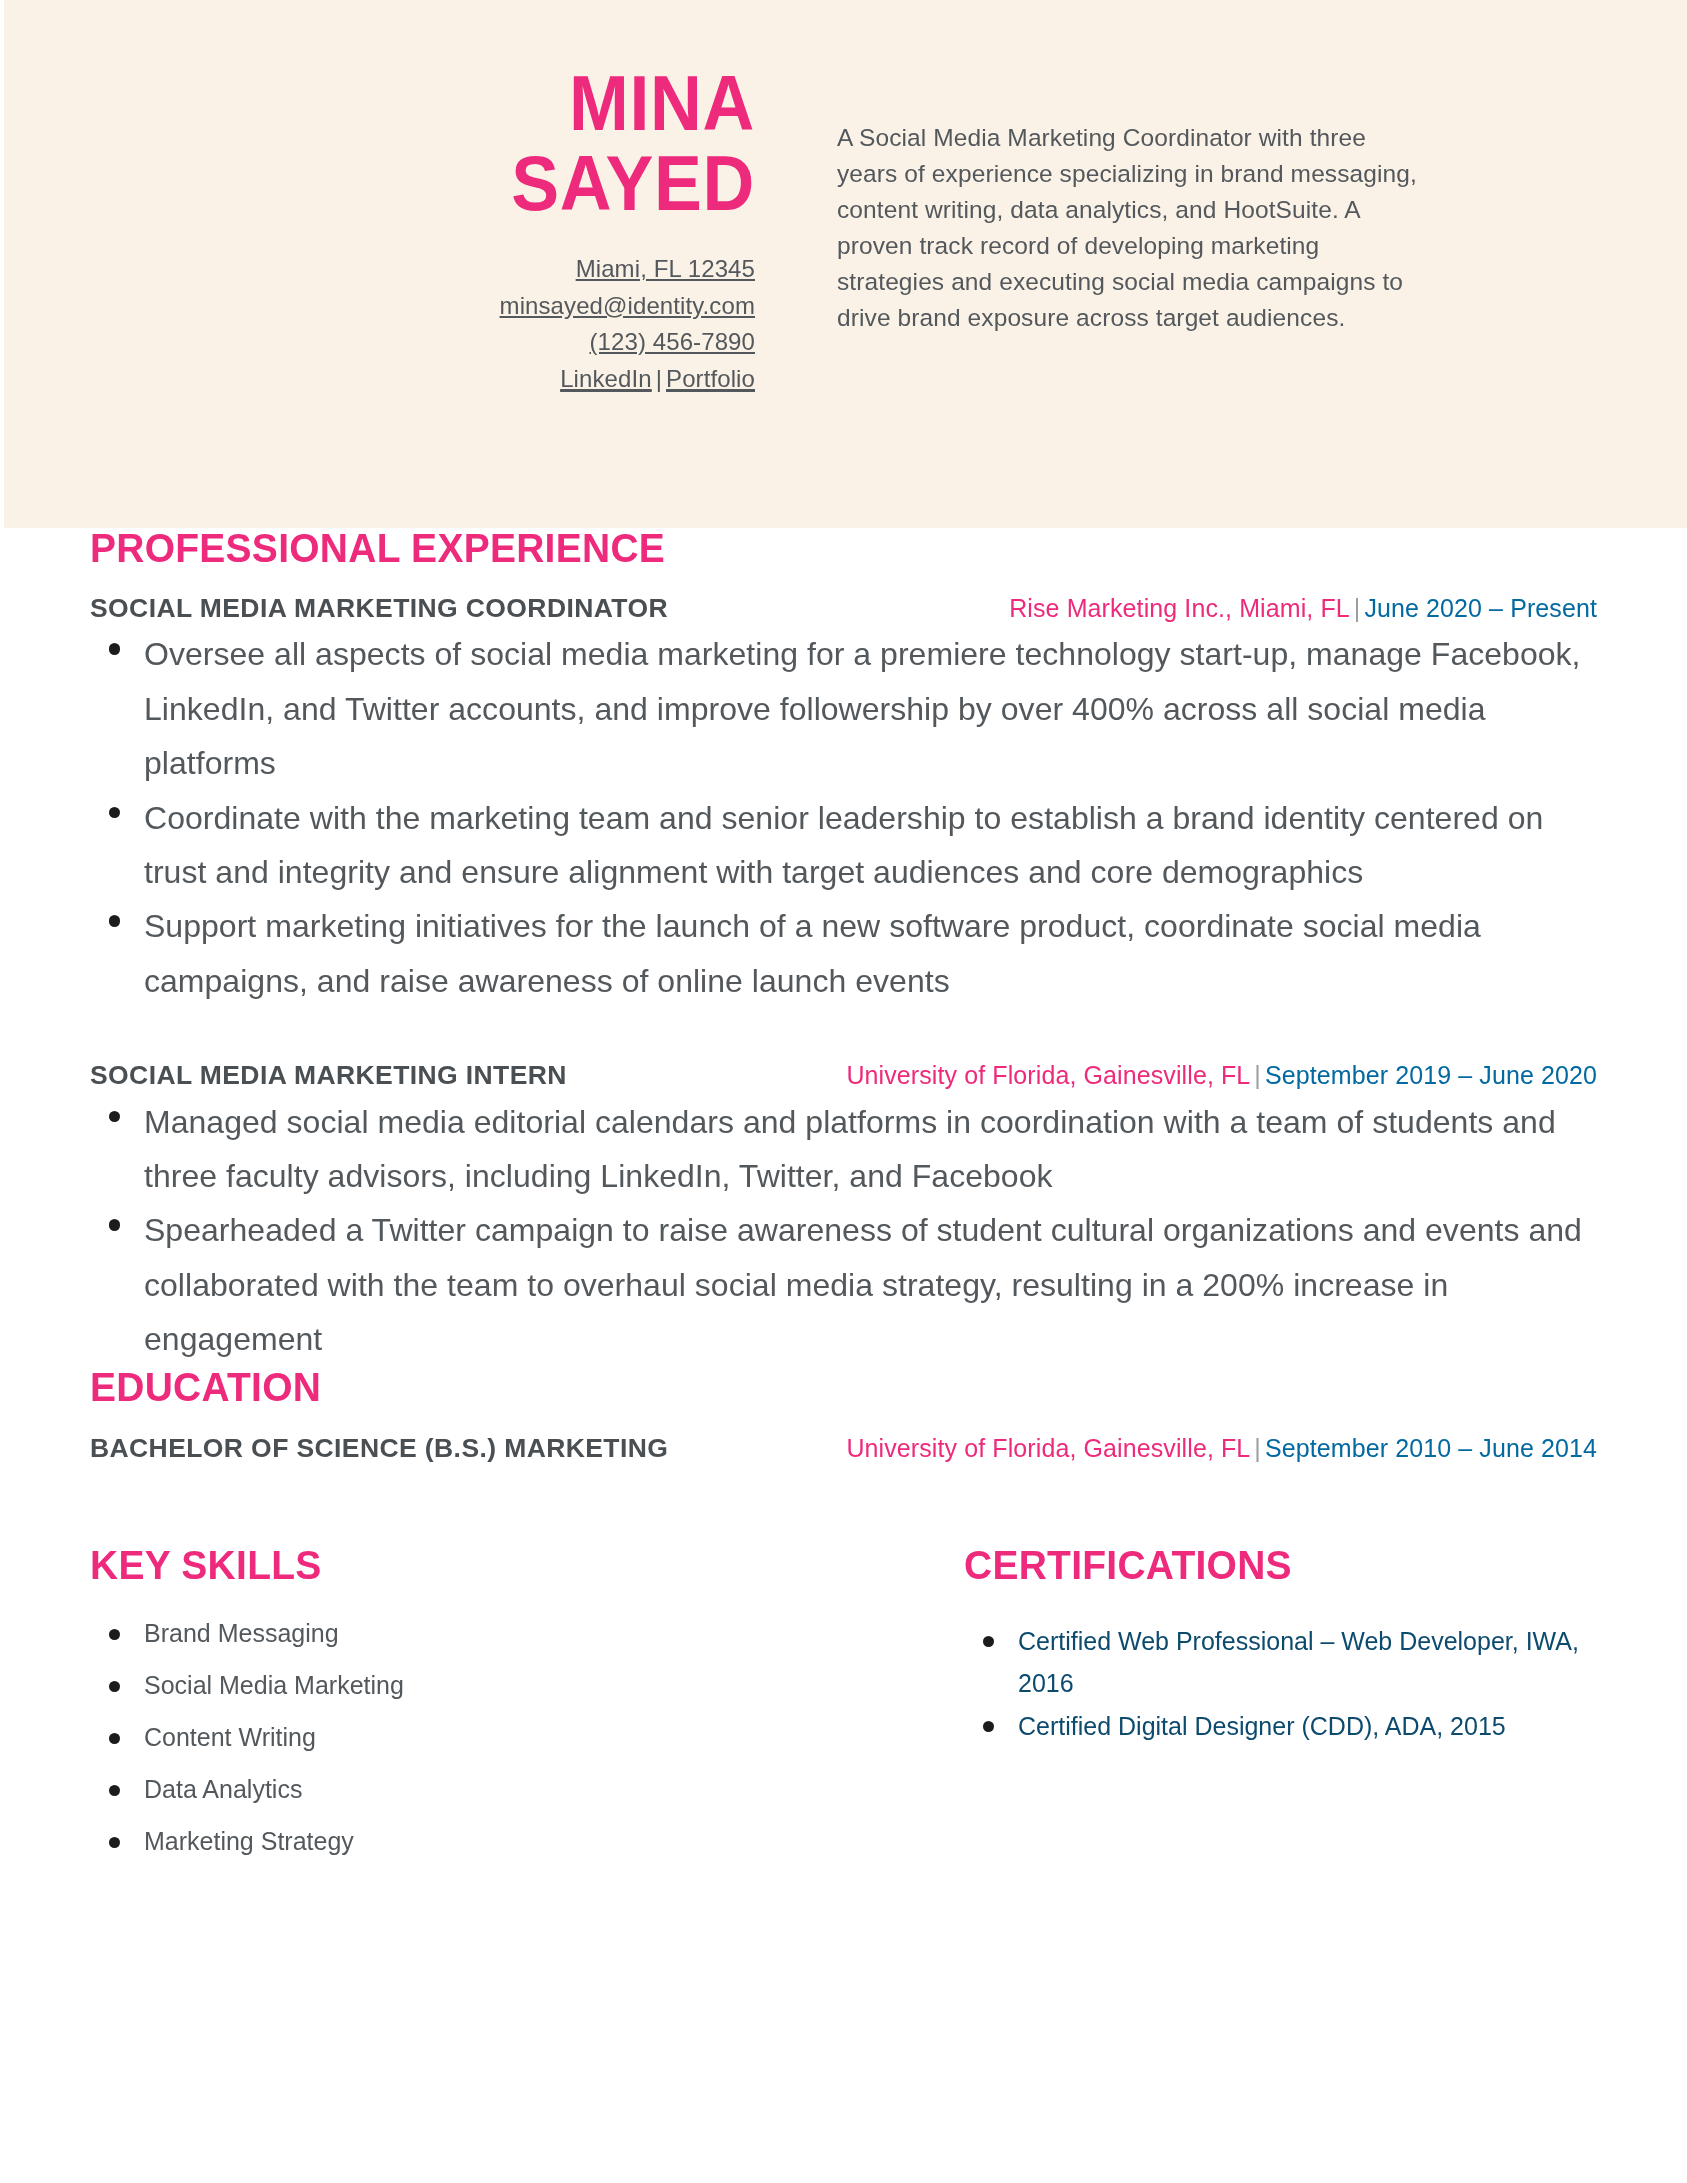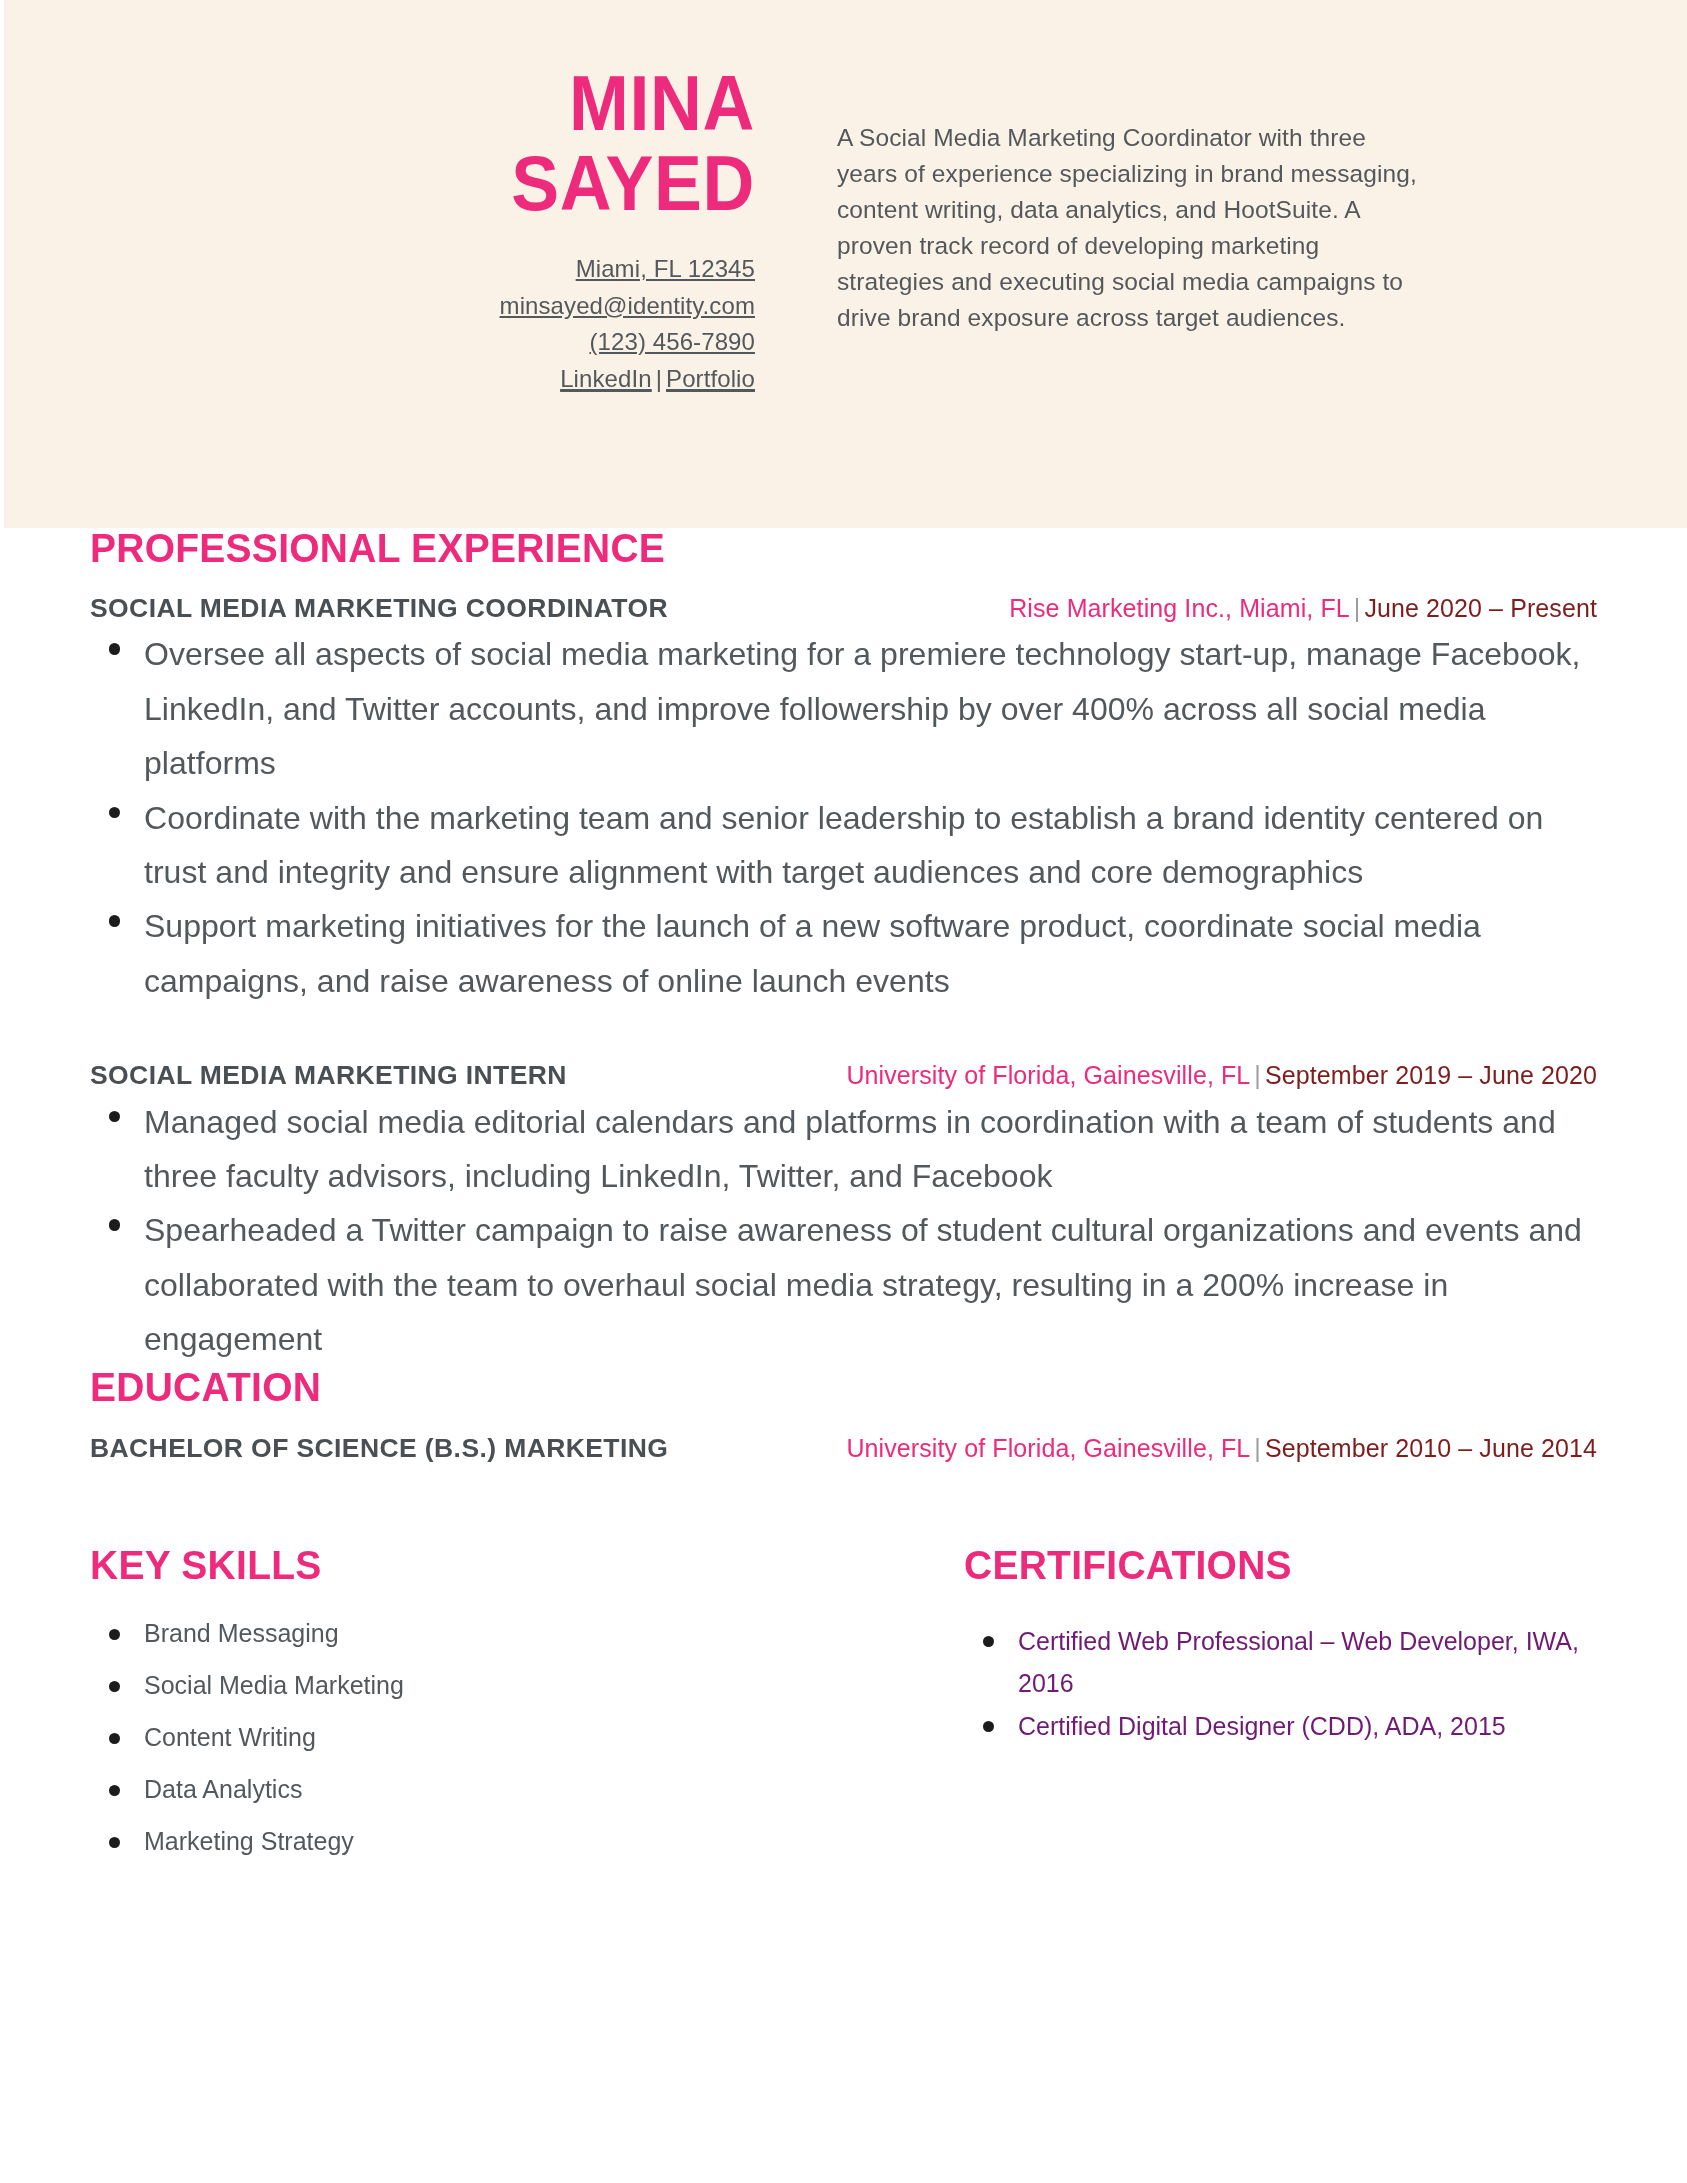--- a/index.html
+++ b/index.html
@@ -140,21 +140,21 @@
     font-family: "Liberation Sans Narrow", "Liberation Sans", sans-serif;
     font-size: 25px;
     line-height: 1.45;
     color: #53585c;
     letter-spacing: 0.1px;
     white-space: nowrap;
   }
   .entry-meta.align-right { text-align: right; }
   .entry-meta .org { color: #ed2a7b; }
   .entry-meta .pipe { color: #9a9ea1; padding: 0 4px; }
-  .entry-meta .date { color: #7f1d1d; }
+  .entry-meta .date { color: #0369a1; }
 
   ul.bullets {
     list-style: none;
     margin: 0;
     padding: 0;
   }
   ul.bullets li {
     position: relative;
     padding-left: 54px;
     font-family: "Liberation Sans Narrow", "Liberation Sans", sans-serif;
@@ -221,21 +221,21 @@
     list-style: none;
     margin: 34px 0 0 0;
     padding: 0;
   }
   ul.cert-list li {
     position: relative;
     padding-left: 54px;
     font-family: "Liberation Sans Narrow", "Liberation Sans", sans-serif;
     font-size: 25px;
     line-height: 1.7;
-    color: #701a75;
+    color: #0c4a6e;
   }
   ul.cert-list li::before {
     content: "";
     position: absolute;
     left: 18.5px;
     top: 16px;
     width: 11.2px;
     height: 11.2px;
     border-radius: 50%;
     background: #1c1c1c;

